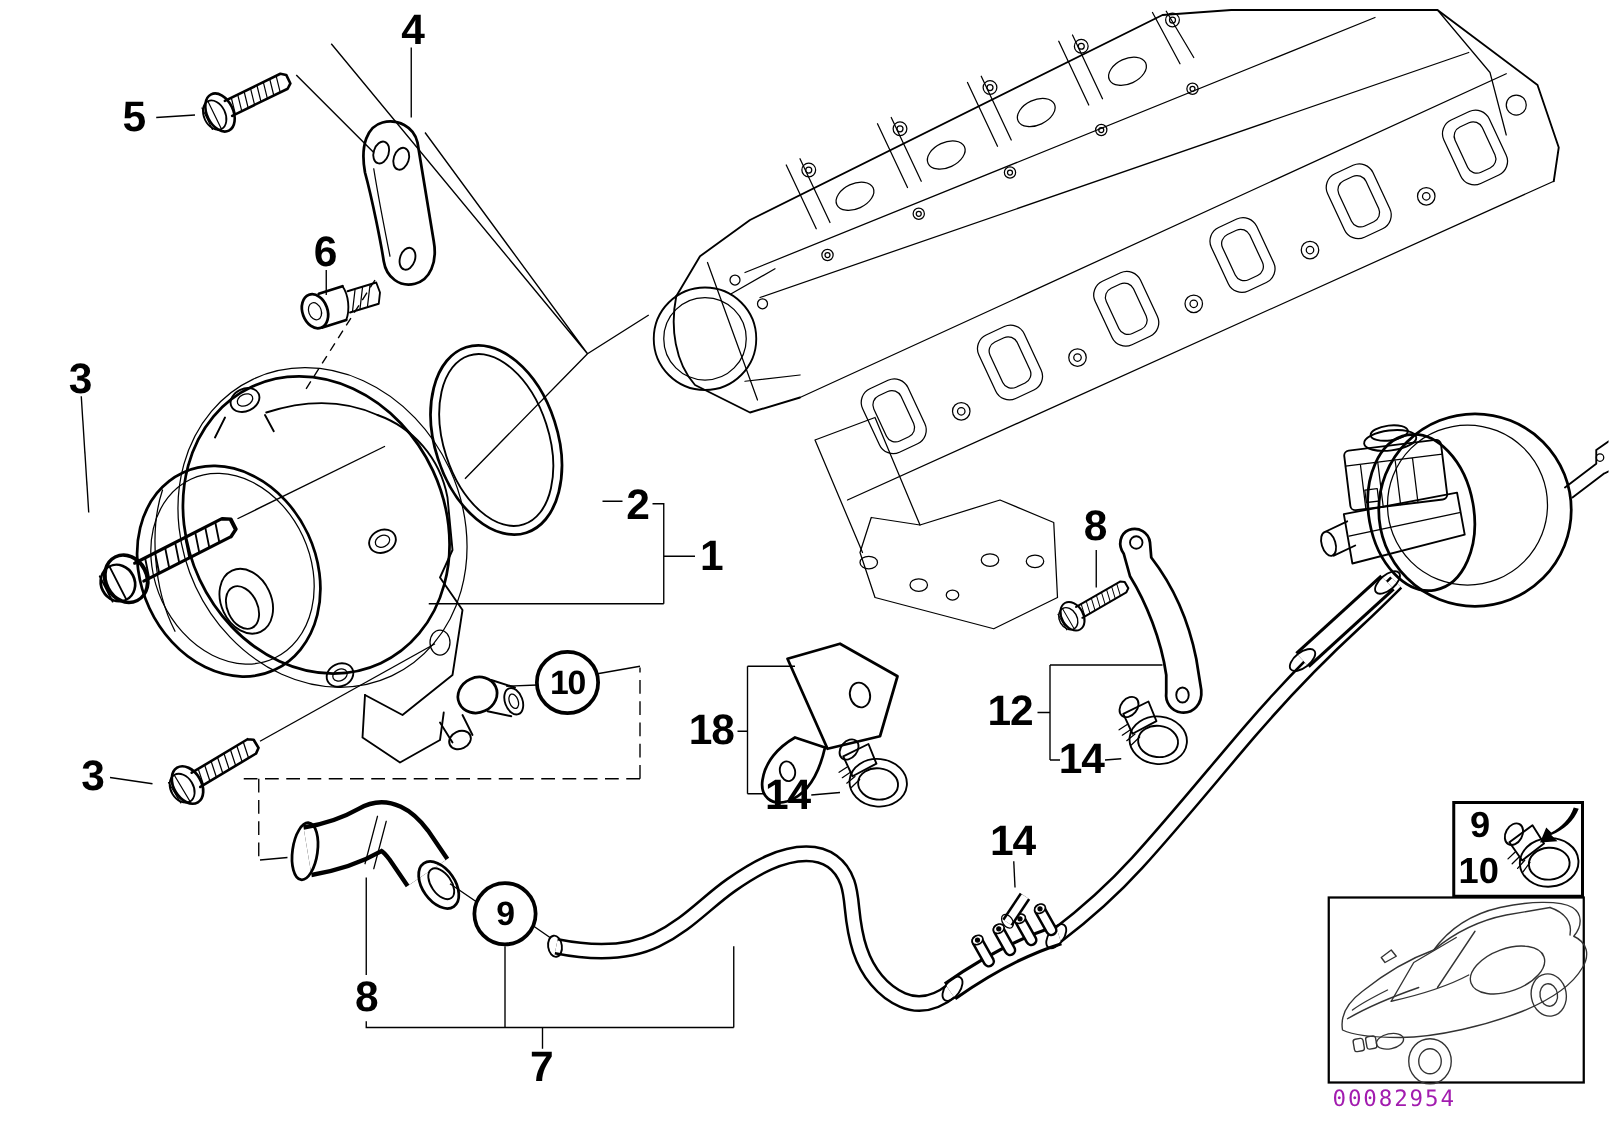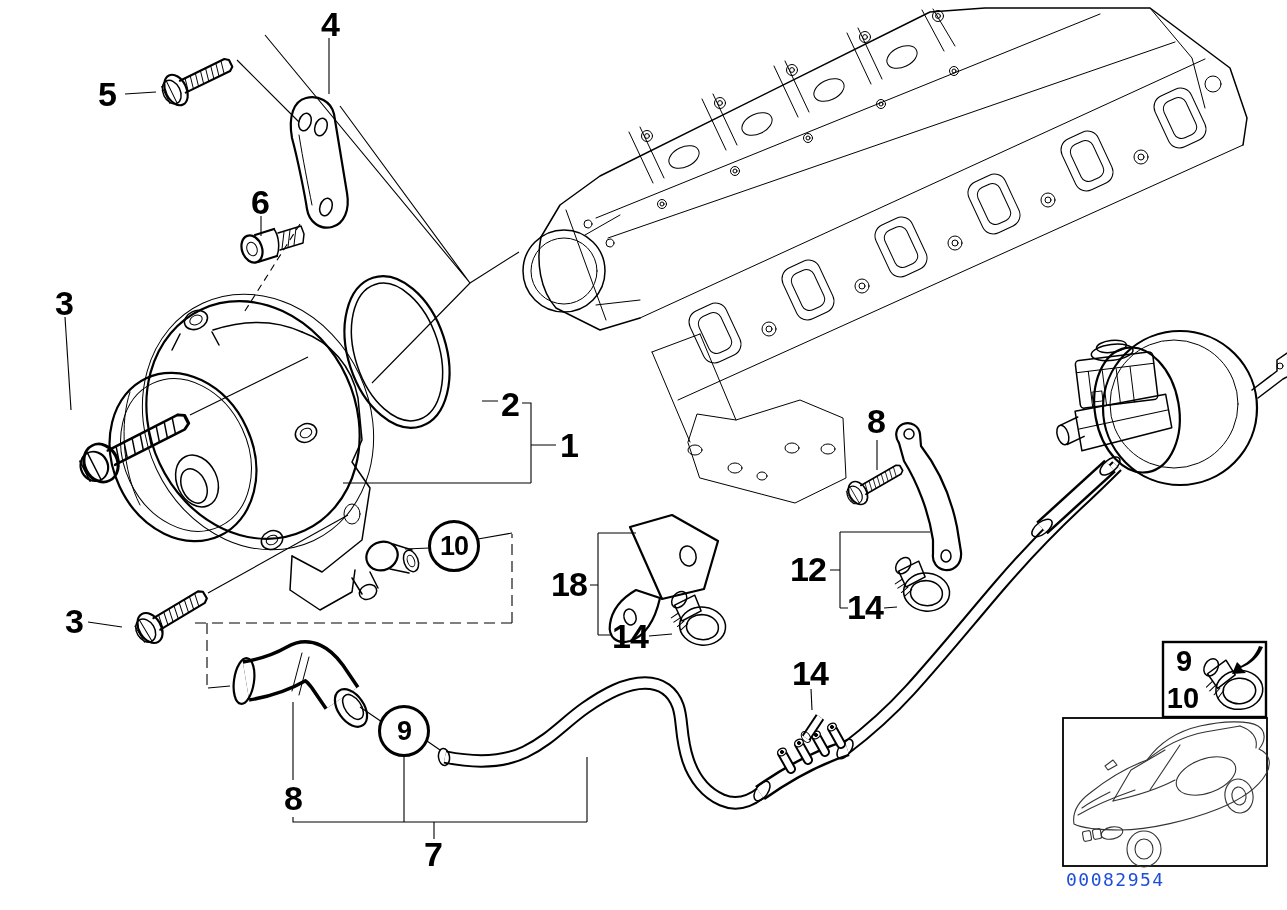--- a/index.html
+++ b/index.html
@@ -8,21 +8,21 @@
   .canvas svg{position:absolute;left:0;top:0;}
   .lay{position:absolute;left:0;top:0;width:100%;height:100%;pointer-events:none;}
   .callout{position:absolute;transform:translate(-50%,-50%);font-weight:bold;font-size:34px;
            letter-spacing:-1px;color:#000;line-height:1;pointer-events:auto;}
   .callout.circled{width:46px;height:46px;border:3px solid #000;border-radius:50%;
            background:#fff;display:flex;align-items:center;justify-content:center;
            font-size:27px;letter-spacing:-1px;}
   .legend-num{position:absolute;transform:translate(-50%,-50%);font-weight:bold;font-size:29px;
            color:#000;line-height:1;pointer-events:auto;}
   .code{position:absolute;font-family:"DejaVu Sans Mono",monospace;font-size:18px;
-           color:#1d4ed8;letter-spacing:1.5px;}
+           color:#a21caf;letter-spacing:1.5px;}
   
   .ln{fill:none;stroke:#000;stroke-width:2.2;stroke-linecap:round;stroke-linejoin:round;}
   .md{fill:none;stroke:#000;stroke-width:1.5;stroke-linecap:round;stroke-linejoin:round;}
   .fine{fill:none;stroke:#000;stroke-width:1;stroke-linecap:round;stroke-linejoin:round;}
   .lead{fill:none;stroke:#000;stroke-width:1.1;}
   .dash{fill:none;stroke:#000;stroke-width:1.1;stroke-dasharray:11 6;}
   .dash2{fill:none;stroke:#000;stroke-width:1.1;stroke-dasharray:7 5;}
   .tube-out{fill:none;stroke:#000;stroke-width:13.5;}
   .tube-in{fill:none;stroke:#fff;stroke-width:9.5;}
   .fat-out{fill:none;stroke:#000;stroke-width:42;}

